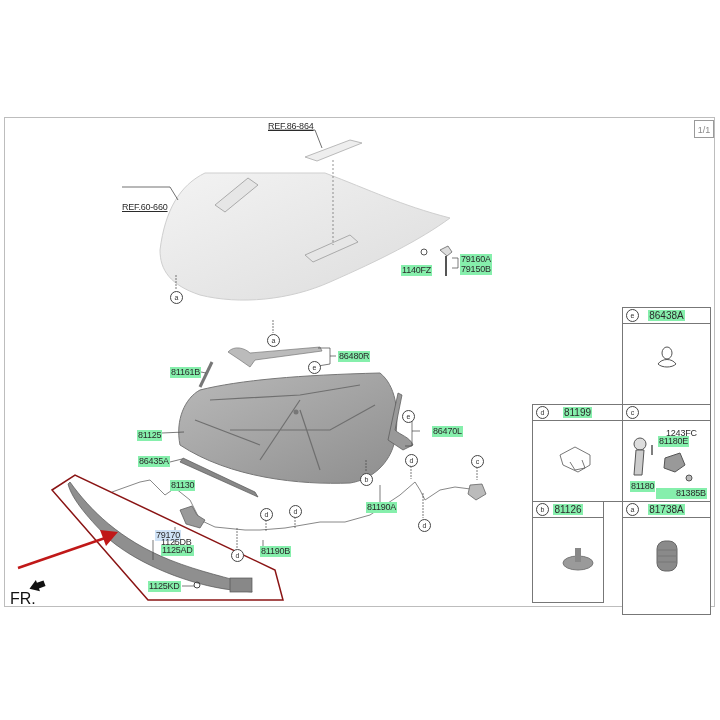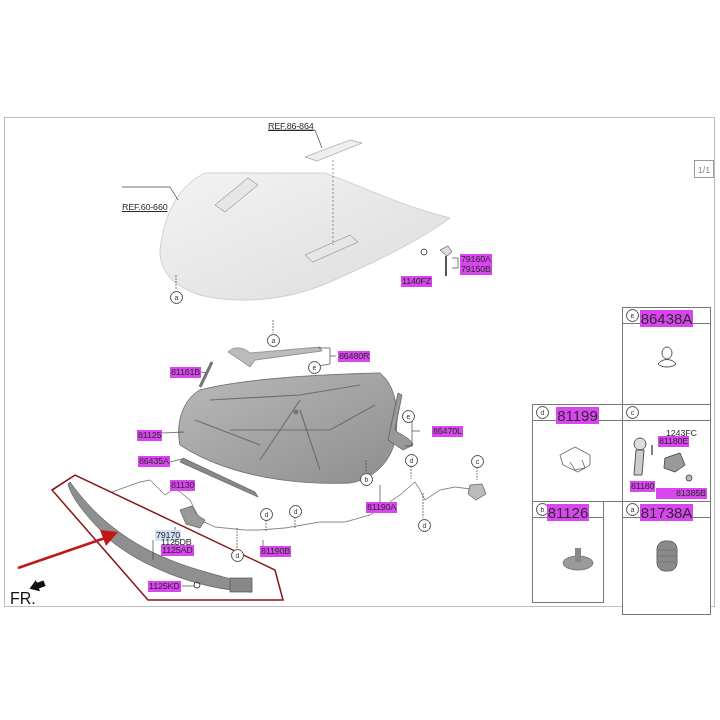--- a/index.html
+++ b/index.html
@@ -2,36 +2,36 @@
 <html><head>
 <meta charset="utf-8">
 <style>
   html, body { margin:0; padding:0; background:#ffffff; }
   body { width:720px; height:720px; position:relative; overflow:hidden;
          font-family:"Liberation Sans", sans-serif; }
   .frame { position:absolute; left:4px; top:117px; width:711px; height:490px;
            border:1px solid #bdbdbd; background:#fff; box-sizing:border-box; }
   .page-num { position:absolute; left:694px; top:120px; width:20px; height:18px;
               border:1px solid #9a9a9a; font-size:9px; color:#8a8a8a;
-              text-align:center; line-height:18px; box-sizing:border-box;margin-top:40px; }
+              text-align:center; line-height:18px; box-sizing:border-box; }
   svg.diagram { position:absolute; left:0; top:0; }
   .lbl { position:absolute; font-size:9px; color:#2b2b2b; line-height:11px;
          white-space:nowrap; letter-spacing:-0.2px; }
-  .part { background:#d946ef; padding:0 1px; }
+  .part { background:#86efac; padding:0 1px; }
   .part.blue { background:#cfe2f6;margin-left:17px; }
   .ref { text-decoration:underline; font-weight:normal; }
   .circ { position:absolute; width:11px; height:11px; border:1px solid #444;
           border-radius:50%; font-size:7px; line-height:11px; text-align:center;
           color:#333; background:#fff; }
   .box { position:absolute; border:1px solid #777; box-sizing:border-box; background:#fff; }
   .box .hdr { position:absolute; left:0; top:0; right:0; height:15px;
               border-bottom:1px solid #777; }
   .box .hdr .circ { left:3px; top:1px; }
   .box .hdr .title { position:absolute; left:0; right:0; top:2px; text-align:center;
-                     font-size:15px; color:#2b2b2b; }
+                     font-size:10px; color:#2b2b2b; }
   .fr { position:absolute; left:10px; top:590px; font-size:16px; color:#111; }
 </style>
 </head>
 <body>
 
 <div class="frame"></div>
 <div class="page-num">1/1</div>
 
 <svg class="diagram" width="720" height="720">
   <defs>
@@ -142,21 +142,21 @@
     <rect x="657" y="541" width="20" height="30" rx="8" fill="#8a8a8a" stroke="#666"></rect>
     <line x1="658" y1="550" x2="676" y2="550" stroke="#777"></line>
     <line x1="658" y1="556" x2="676" y2="556" stroke="#777"></line>
     <line x1="658" y1="562" x2="676" y2="562" stroke="#777"></line>
   </g>
 </svg>
 
 <div class="lbl ref" style="left:268px;top:121px;">REF.86-864</div>
 <div class="lbl ref" style="left:122px;top:178px;margin-top:24px;">REF.60-660</div>
 
-<div class="lbl part" style="left:401px;top:265px;margin-top:11px;">1140FZ</div>
+<div class="lbl part" style="left:401px;top:265px;">1140FZ</div>
 <div class="lbl part" style="left:460px;top:254px;">79160A</div>
 <div class="lbl part" style="left:460px;top:264px;">79150B</div>
 <div class="lbl part" style="left:338px;top:351px;">86480R</div>
 <div class="lbl part" style="left:170px;top:367px;">81161B</div>
 <div class="lbl part" style="left:137px;top:430px;">81125</div>
 <div class="lbl part" style="left:432px;top:426px;">86470L</div>
 <div class="lbl part" style="left:138px;top:456px;">86435A</div>
 <div class="lbl part" style="left:170px;top:480px;">81130</div>
 <div class="lbl part" style="left:366px;top:502px;">81190A</div>
 <div class="lbl part blue" style="left:138px;top:530px;">79170</div>

